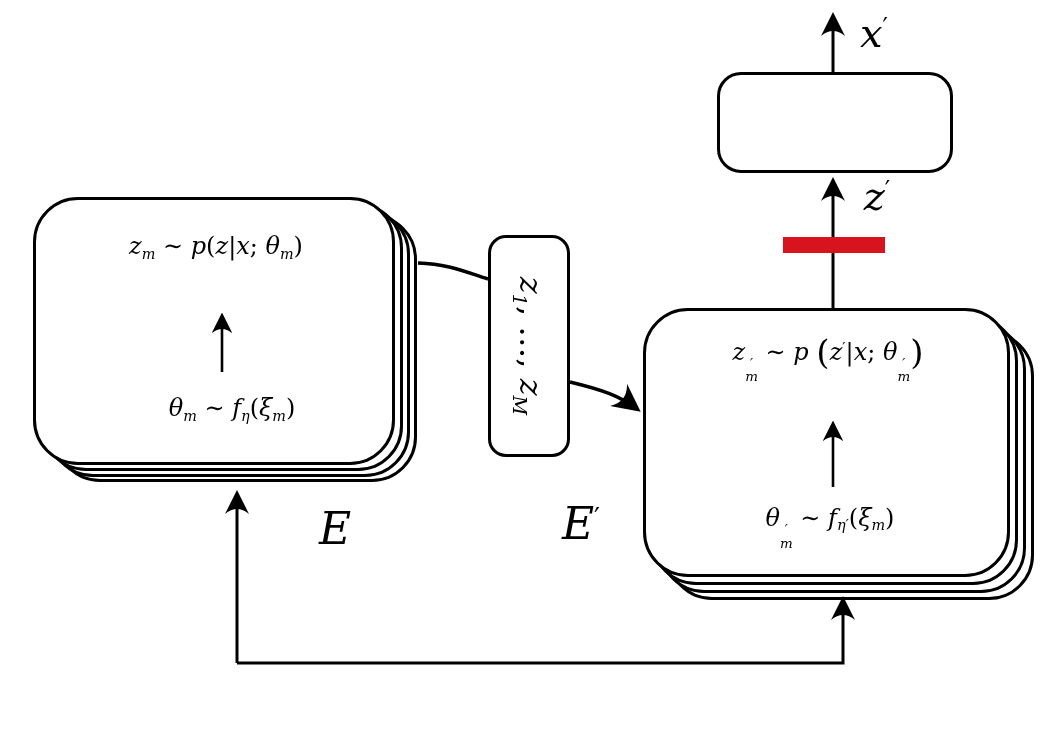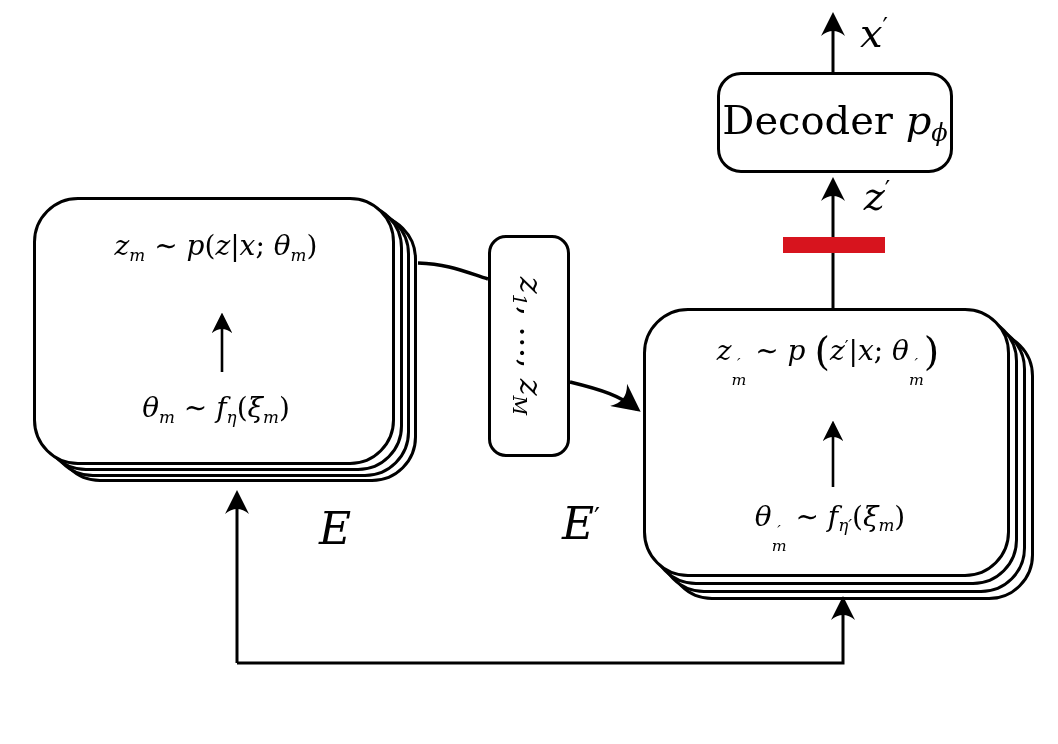--- a/index.html
+++ b/index.html
@@ -25,21 +25,21 @@
   svg.overlay{position:absolute;left:0;top:0;z-index:5;}
 
   
   .tlabel{
     position:absolute;z-index:8;
     transform:translate(-50%,-50%);
     color:#000;white-space:nowrap;
     font-family:"DejaVu Serif","Liberation Serif",serif;
   }
   .rot90{transform:translate(-50%,-50%) rotate(90deg);}
-  .f36{font-size:28px;}
+  .f36{font-size:24px;}
   .f32{font-size:32px;}
   .f40{font-size:40px;}
   .f44{font-size:44px;}
 
   .it{font-style:italic;}
   .rm{font-style:normal;}
   .cal{font-style:italic;font-weight:bold;}
   .sub{font-size:0.60em;font-style:italic;vertical-align:-0.32em;}
   .sup{font-size:0.60em;vertical-align:0.48em;}
   .big{font-size:1.42em;font-style:normal;vertical-align:-0.14em;}
@@ -96,37 +96,36 @@
     <path d="M833,72 L833,16" fill="none" stroke="#000" stroke-width="3" marker-end="url(#ah)"></path>
 
     <path d="M222,372 L222,316" fill="none" stroke="#000" stroke-width="2.6" marker-end="url(#ah)"></path>
 
     <path d="M833,487 L833,424" fill="none" stroke="#000" stroke-width="2.6" marker-end="url(#ah)"></path>
 
     <rect x="783" y="237" width="102" height="16" fill="#d7141e"></rect>
   </svg>
 
   <div class="tlabel f36" style="left:216px;top:247px;"><span class="it">z</span><span class="sub">m</span><span class="rm"> ∼ </span><span class="it">p</span><span class="rm">(</span><span class="it">z</span><span class="rm">|</span><span class="it">x</span><span class="rm">; </span><span class="it">θ</span><span class="sub">m</span><span class="rm">)</span></div>
-  <div class="tlabel f36" style="left:216px;top:409px;"><span class="it">θ</span><span class="sub">m</span><span class="rm"> ∼ </span><span class="it">f</span><span class="sub">η</span><span class="rm">(</span><span class="it">ξ</span><span class="sub">m</span><span class="rm">)</span></div>
+  <div class="tlabel f36" style="left:232px;top:409px;"><span class="it">θ</span><span class="sub">m</span><span class="rm"> ∼ </span><span class="it">f</span><span class="sub">η</span><span class="rm">(</span><span class="it">ξ</span><span class="sub">m</span><span class="rm">)</span></div>
 
   <div class="tlabel f36" style="left:828px;top:358px;"><span class="it">z</span><span class="ss">
         <span class="s1">′</span>
         <span class="s2">m</span>
       </span><span class="rm"> ∼ </span><span class="it">p </span><span class="big">(</span><span class="it">z</span><span class="sup">′</span><span class="rm">|</span><span class="it">x</span><span class="rm">; </span><span class="it">θ</span><span class="ss">
         <span class="s1">′</span>
         <span class="s2">m</span>
       </span><span class="big">)</span></div>
   <div class="tlabel f36" style="left:830px;top:527px;"><span class="it">θ</span><span class="ss">
         <span class="s1">′</span>
         <span class="s2">m</span>
       </span><span class="rm"> ∼ </span><span class="it">f</span><span class="sub">η′</span><span class="rm">(</span><span class="it">ξ</span><span class="sub">m</span><span class="rm">)</span></div>
 
   <div class="tlabel rot90 f32" style="left:529px;top:346px;"><span class="it">z</span><span class="sub">1</span><span class="rm">, …, </span><span class="it">z</span><span class="sub">M</span></div>
 
-  <div class="tlabel f40" style="left:835px;top:122px;"><span class="rm">Decoder </span><span class="it">p</span><span class="sub">ϕ</span></div>
 
   <div class="tlabel f40" style="left:874px;top:33px;"><span class="it">x</span><span class="sup">′</span></div>
 
   <div class="tlabel f40" style="left:877px;top:196px;"><span class="it">z</span><span class="sup">′</span></div>
 
   <div class="tlabel f44" style="left:335px;top:528px;"><span class="it">E</span></div>
 
   <div class="tlabel f44" style="left:581px;top:523px;"><span class="it">E</span><span class="sup">′</span></div>
 
 

